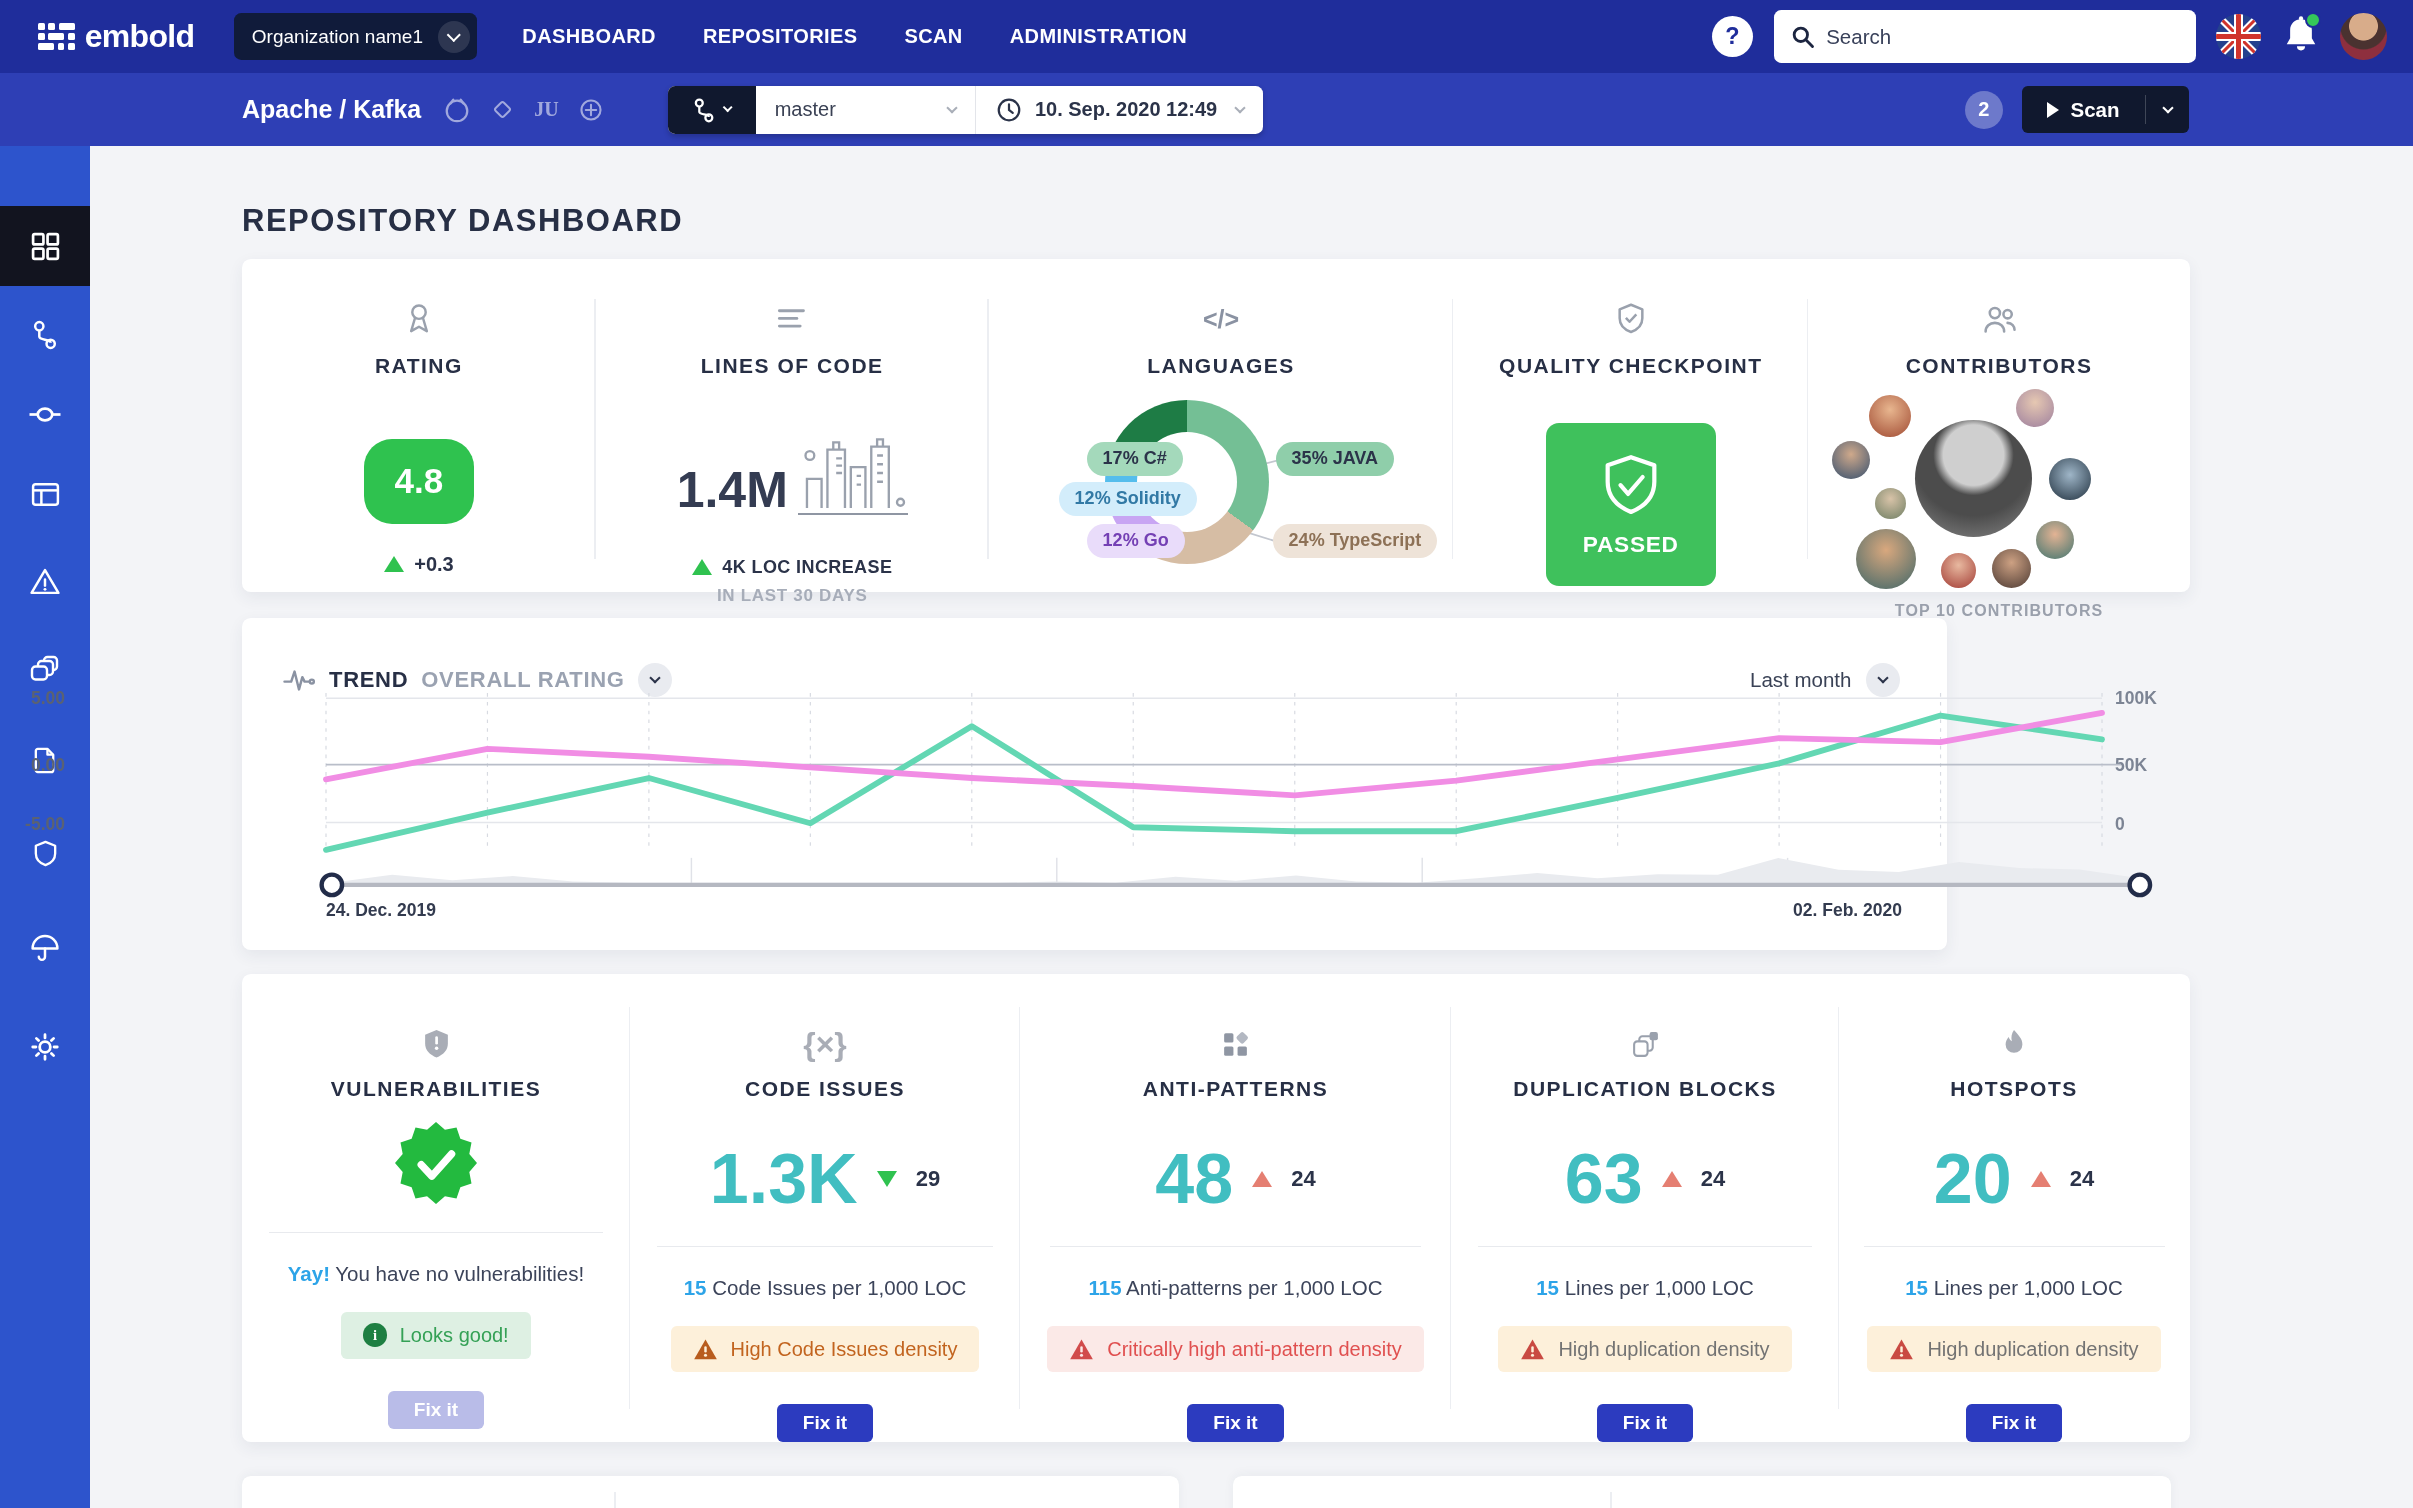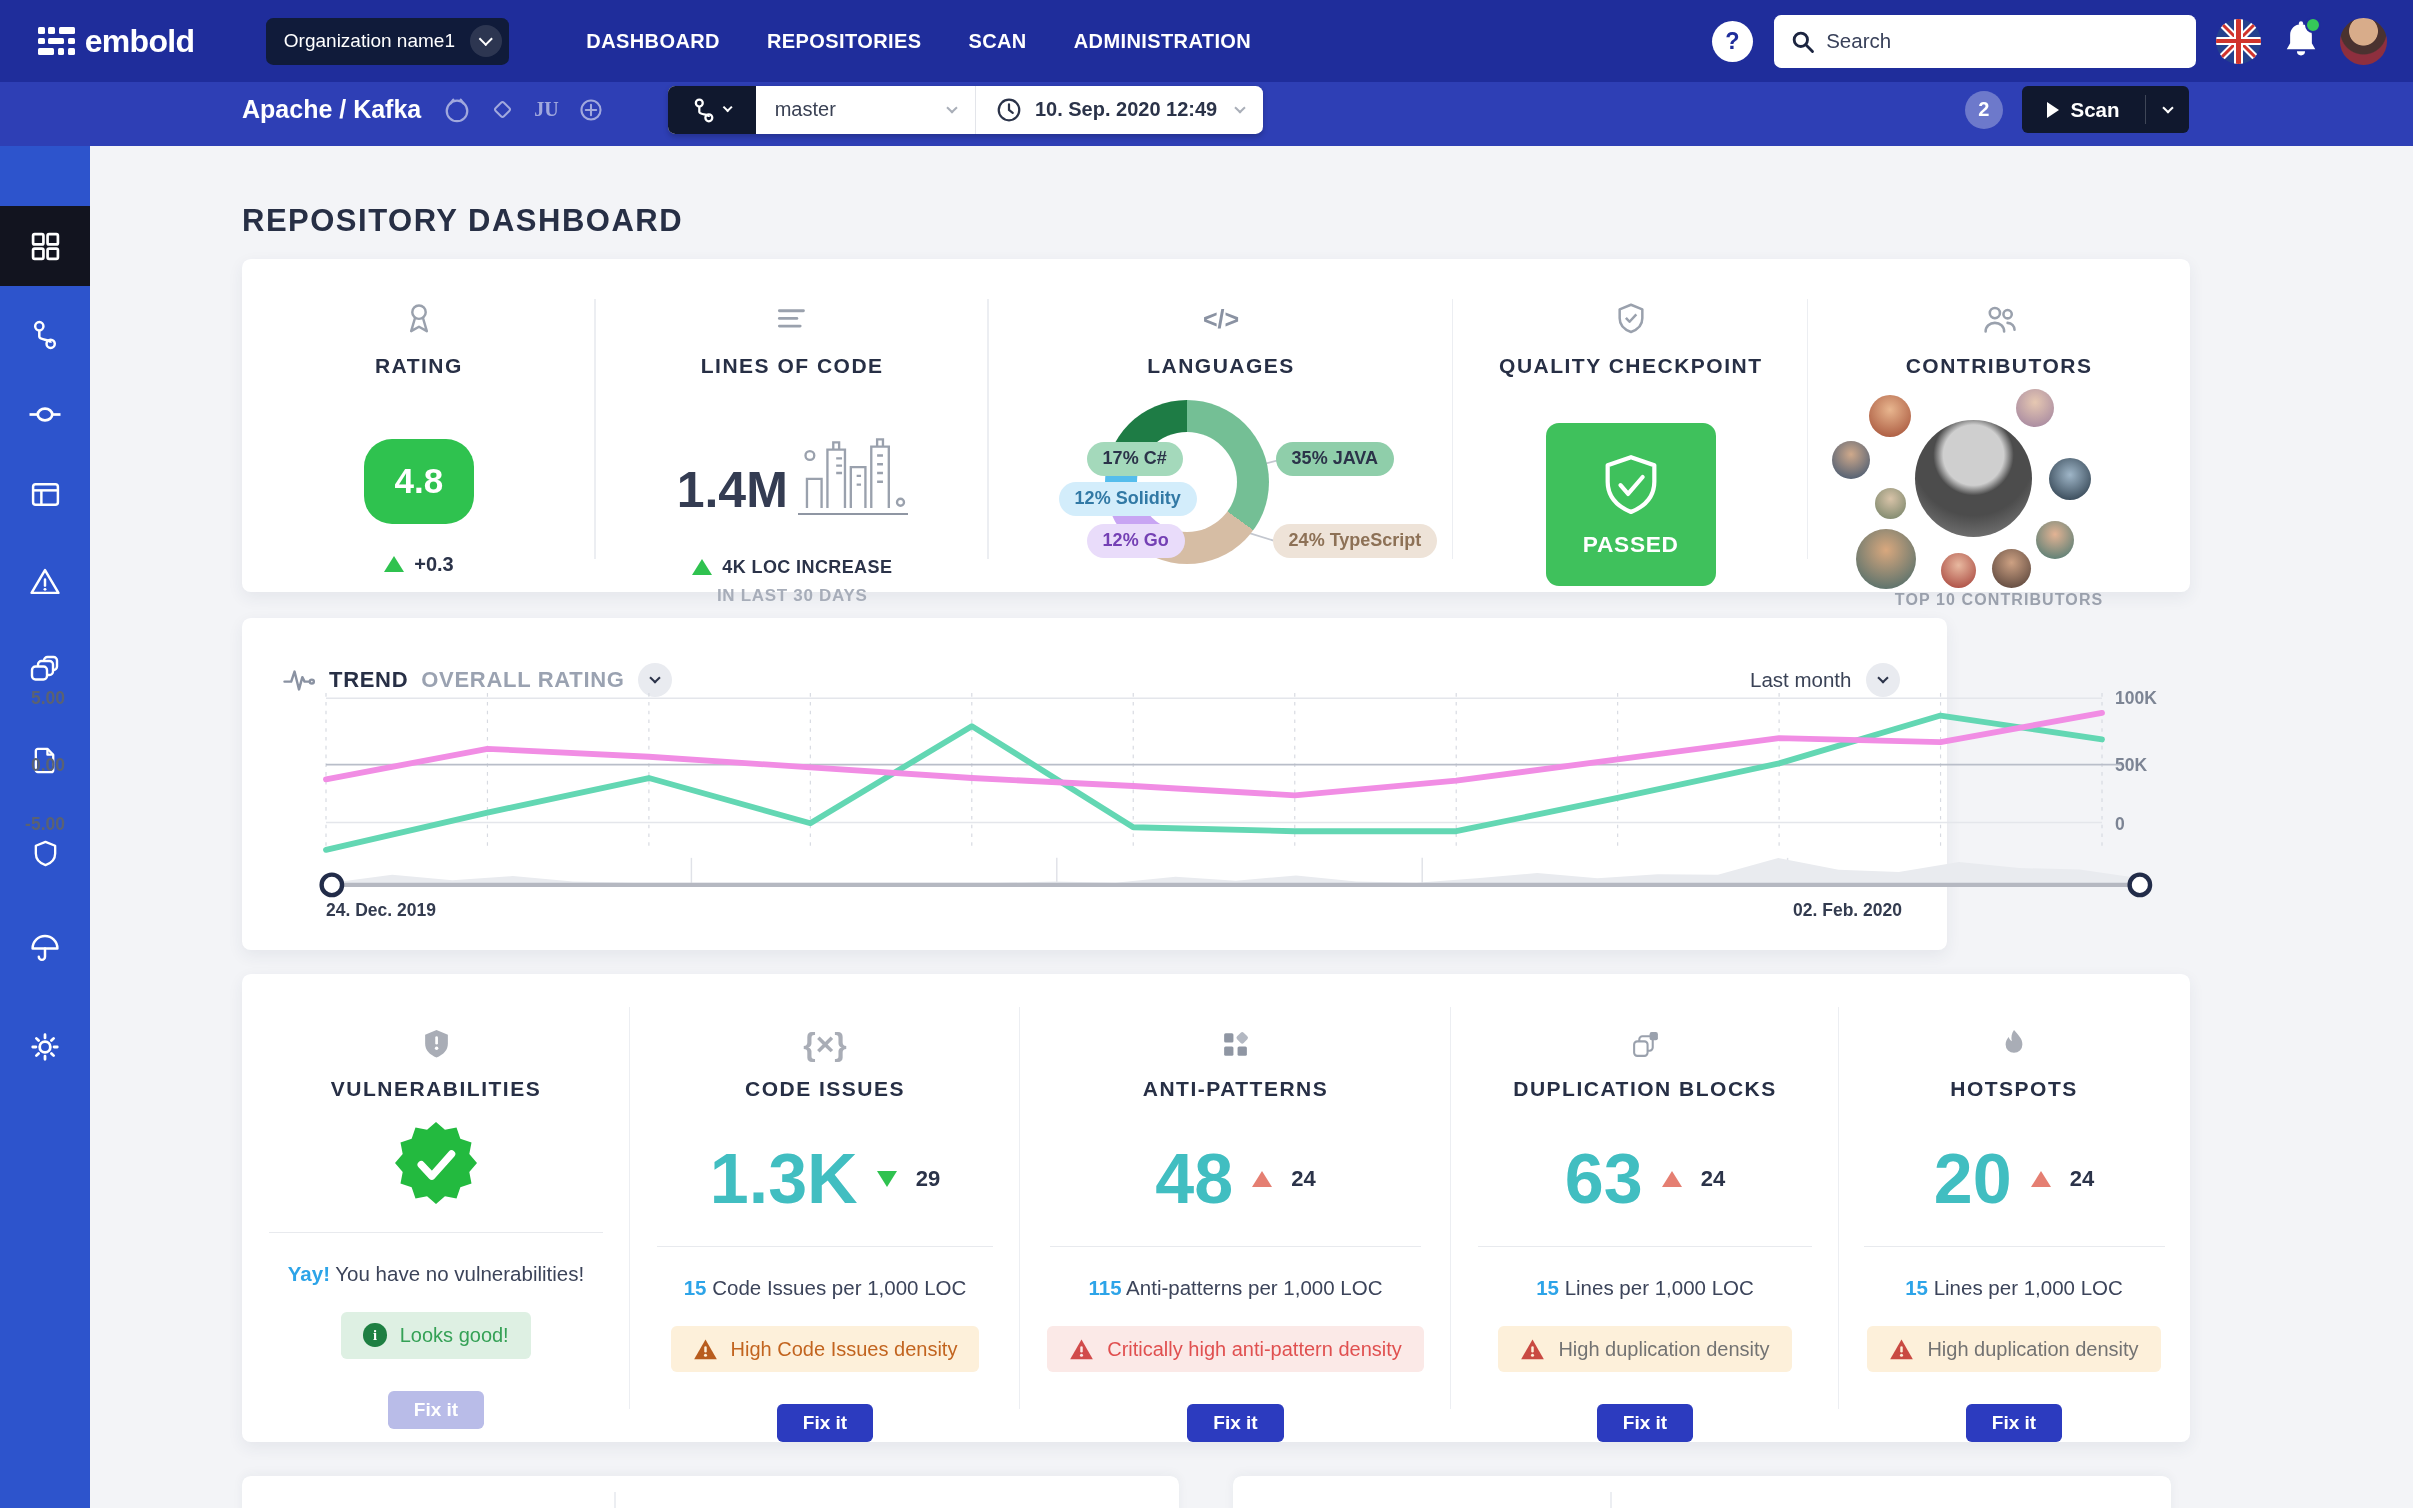--- a/index.html
+++ b/index.html
@@ -2,22 +2,22 @@
 <html style="font-size:11.7px"><head>
 <meta charset="utf-8">
 <style>
   * { margin:0; padding:0; box-sizing:border-box; }
   html,body { width:2413px; height:1509px; overflow:hidden;
     font-family:"Liberation Sans", sans-serif; background:#f3f4f7; }
   .abs { position:absolute; }
   #page { position:relative; width:2413px; height:1509px; }
 
   
-  #topbar { position:absolute; left:0; top:0; width:2413px; height:82px;
-    background:#1f2d9b; display:flex; align-items:center; z-index:30;gap:32px; }
+  #topbar { position:absolute; left:0; top:0; width:2413px; height:73px;
+    background:#1f2d9b; display:flex; align-items:center; z-index:30; }
   .logo-wrap { display:flex; align-items:center; gap:10.2px; margin-left:38px; }
   .logo-grid { display:flex; flex-direction:column; gap:3.7px; }
   .logo-grid .row { display:flex; gap:3.7px; }
   .logo-grid .dot { height:6.6px; border-radius:1.5px; background:#fff; }
   .logo-text { color:#fff; font-size:32px; font-weight:bold; letter-spacing:-0.7px; }
   .org-select { margin-left:40px; width:243px; height:47px; background:#101b3a;
     border-radius:7.3px; display:flex; align-items:center; justify-content:space-between;
     padding:0 7.3px 0 17.5px; cursor:pointer; }
   .org-select span { color:#fff; font-size:19px; }
   .chev-circle { width:32px; height:32px; border-radius:50%; background:rgba(255,255,255,.12);
@@ -126,21 +126,21 @@
   .lang-pill { position:absolute; padding:6.6px 16px; border-radius:19px; font-size:18px;
     font-weight:bold; white-space:nowrap; }
   .lang-lines { position:absolute; left:0; top:0; width:100%; height:100%; }
 
   .passed-box { margin:45px auto 0; width:170px; height:163px; background:#3fc15c; border-radius:13px;
     display:flex; flex-direction:column; align-items:center; justify-content:center; gap:7.3px; }
   .passed-label { color:#fff; font-size:22.7px; font-weight:bold; letter-spacing:0.7px; }
 
   .contrib-wrap { position:relative; width:100%; height:212px; }
   .cav { position:absolute; border-radius:50%; }
-  .contrib-caption { margin-top:1px; font-size:16px; font-weight:bold; color:#9aa0ac; letter-spacing:1.1px; }
+  .contrib-caption { margin-top:12px; font-size:16px; font-weight:bold; color:#9aa0ac; letter-spacing:1.1px; }
 
   
   #trend-card { left:242px; top:618px; width:1705px; height:332px; }
   .trend-head { position:absolute; left:40px; top:45px; display:flex; align-items:center; gap:13px; }
   .trend-title { font-size:22px; font-weight:bold; color:#272f45; letter-spacing:0.7px; }
   .trend-sub { font-size:22px; font-weight:bold; color:#9aa2b1; letter-spacing:0.7px; }
   .chev-light { width:34px; height:34px; border-radius:50%; background:#e9ebf0; display:flex;
     align-items:center; justify-content:center; cursor:pointer; }
   .chev-light .chev { border-color:#2b3349; width:8px; height:8px; border-width:2.5px; }
   .trend-range { position:absolute; right:47px; top:45px; display:flex; align-items:center; gap:14.6px; }

